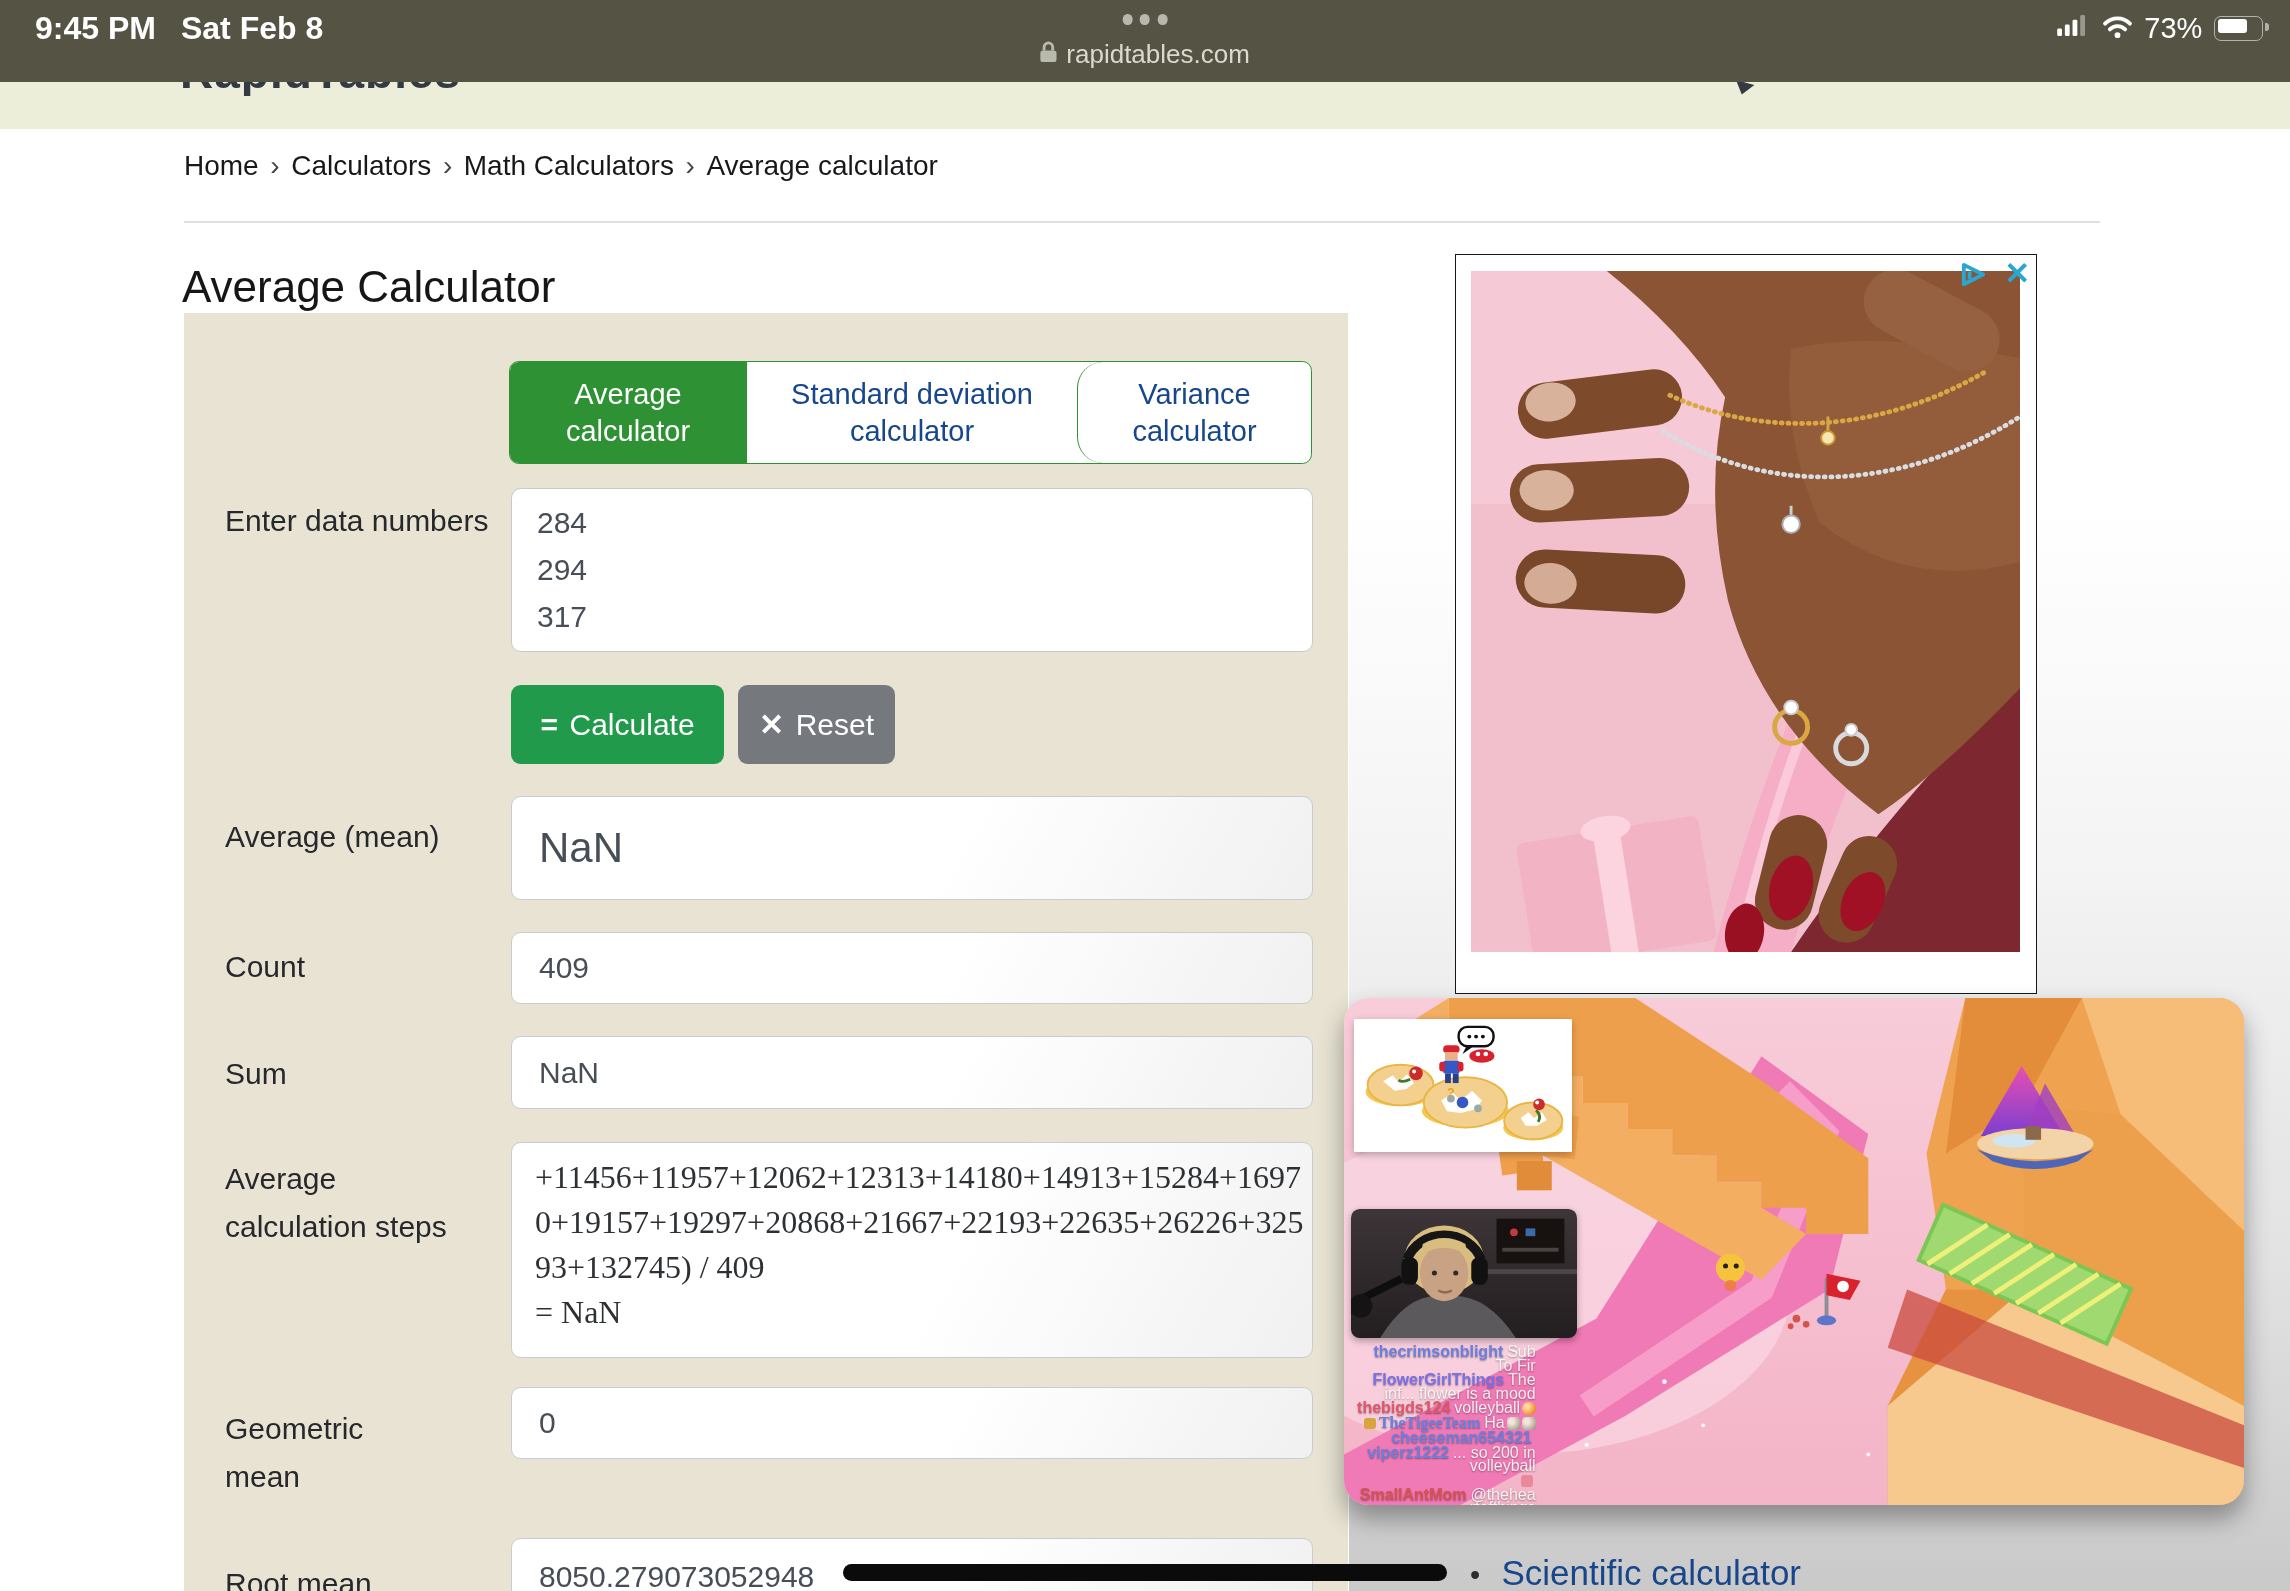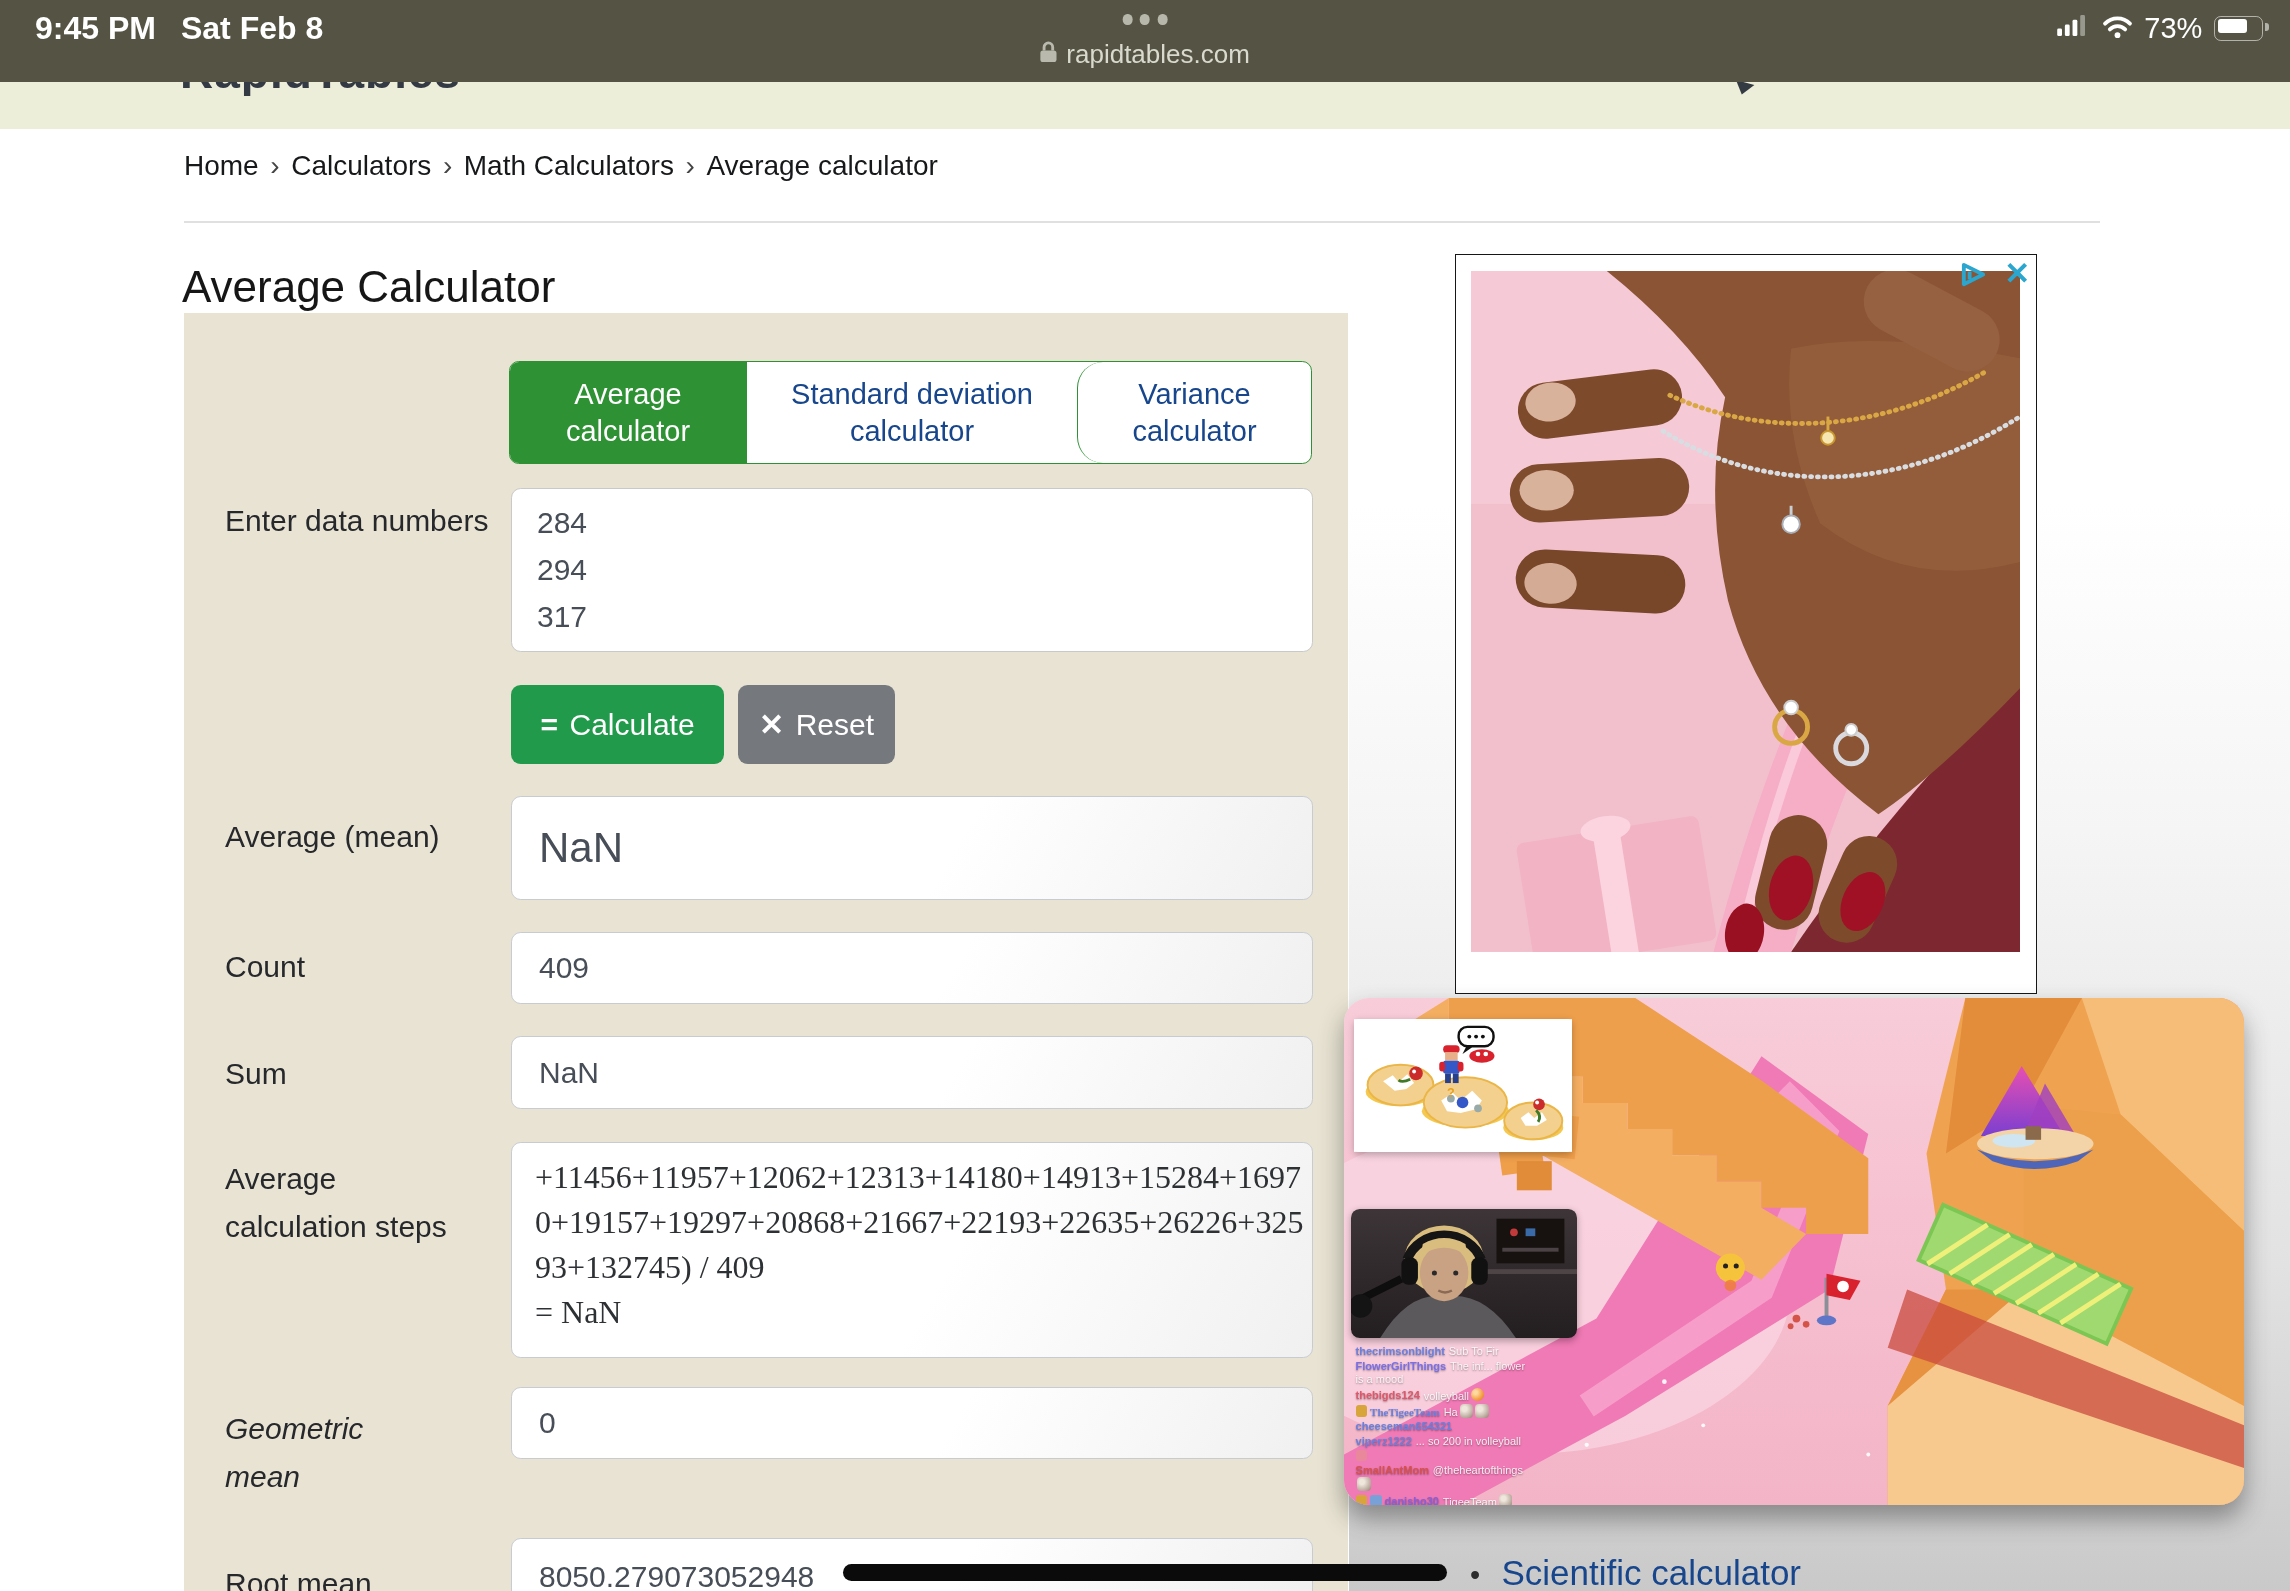--- a/index.html
+++ b/index.html
@@ -66,22 +66,22 @@
   .ad-close{position:absolute;right:5.8px;top:0px;font-size:31px;font-weight:700;color:#2aa6cf;cursor:pointer;z-index:4;}
   .adchoices{position:absolute;right:47px;top:5.8px;z-index:4;cursor:pointer;}
   
   .pip{position:absolute;left:1344px;top:998px;width:900px;height:507px;border-radius:25px;overflow:hidden;z-index:10;
        box-shadow:0 13.6px 25px rgba(50,50,50,.45);}
   .pip-game{position:absolute;left:0;top:0;width:100%;height:100%;}
   .pip-thumb{position:absolute;left:9.7px;top:21.3px;width:218px;height:133px;background:#fff;border-radius:4.9px;
              box-shadow:0 2.9px 7.8px rgba(0,0,0,.25);}
   .pip-cam{position:absolute;left:6.8px;top:211px;width:226px;height:129px;border-radius:8.7px;overflow:hidden;
            box-shadow:0 2.9px 7.8px rgba(0,0,0,.3);}
-  .pip-chat{position:absolute;left:11.6px;top:347px;width:180px;font-size:11px;line-height:13.6px;
-            color:rgba(255,255,255,.88);text-shadow:0 1px 1.9px rgba(0,0,0,.4);}
+  .pip-chat{position:absolute;left:11.6px;top:347px;width:180px;font-size:16px;line-height:13.6px;
+            color:rgba(255,255,255,.88);text-shadow:0 1px 1.9px rgba(0,0,0,.4);text-align:right;}
   .chat-row{margin-bottom:1px;word-wrap:break-word;}
   .chat-user{font-weight:700;margin-right:3.9px;}
   .badge{display:inline-block;width:11.6px;height:11.6px;border-radius:2.9px;vertical-align:-1px;margin-right:2.9px;}
   .badge-gold{background:#d8a43c;} .badge-pink{background:#e8889a;} .badge-blue{background:#7aa0d8;}
   .emote{display:inline-block;width:13.6px;height:13.6px;border-radius:3.9px;vertical-align:-1.9px;margin-left:1.9px;
          background:radial-gradient(circle at 35% 35%,#efe6dc 20%,#b9a99d 70%,#8d7b6f);}
   .emote.ball{background:radial-gradient(circle at 35% 35%,#ffd9a0 15%,#f0922e 70%,#c96e15);border-radius:50%;}
   
   .sci-row{position:absolute;left:1470px;top:1553px;z-index:6;font-size:35px;display:flex;align-items:flex-start;gap:21.3px;}
   .sci-bullet{color:#2c2c2c;font-size:29px;margin-top:5.8px;}
@@ -184,21 +184,21 @@
   <div class="fld sum">NaN</div>
 
   <div class="lbl" style="top:1155px;width:223px;">Average calculation steps</div>
   <div class="fld steps">
     <div>+11456+11957+12062+12313+14180+14913+15284+1697</div>
     <div>0+19157+19297+20868+21667+22193+22635+26226+325</div>
     <div>93+132745) / 409</div>
     <div>= NaN</div>
   </div>
 
-  <div class="lbl" style="top:1405px;width:194px;font-style:italic;">Geometric mean</div>
+  <div class="lbl" style="top:1405px;width:194px;">Geometric mean</div>
   <div class="fld geo">0</div>
 
   <div class="lbl" style="top:1560px;">Root mean</div>
   <div class="fld root">8050.279073052948</div>
 
   <div class="redact-bar"></div>
 
   <div class="ad-frame">
     <svg class="ad-art" viewBox="0 0 566 702">
       <rect width="566" height="702" fill="#f2c0cd"></rect>

